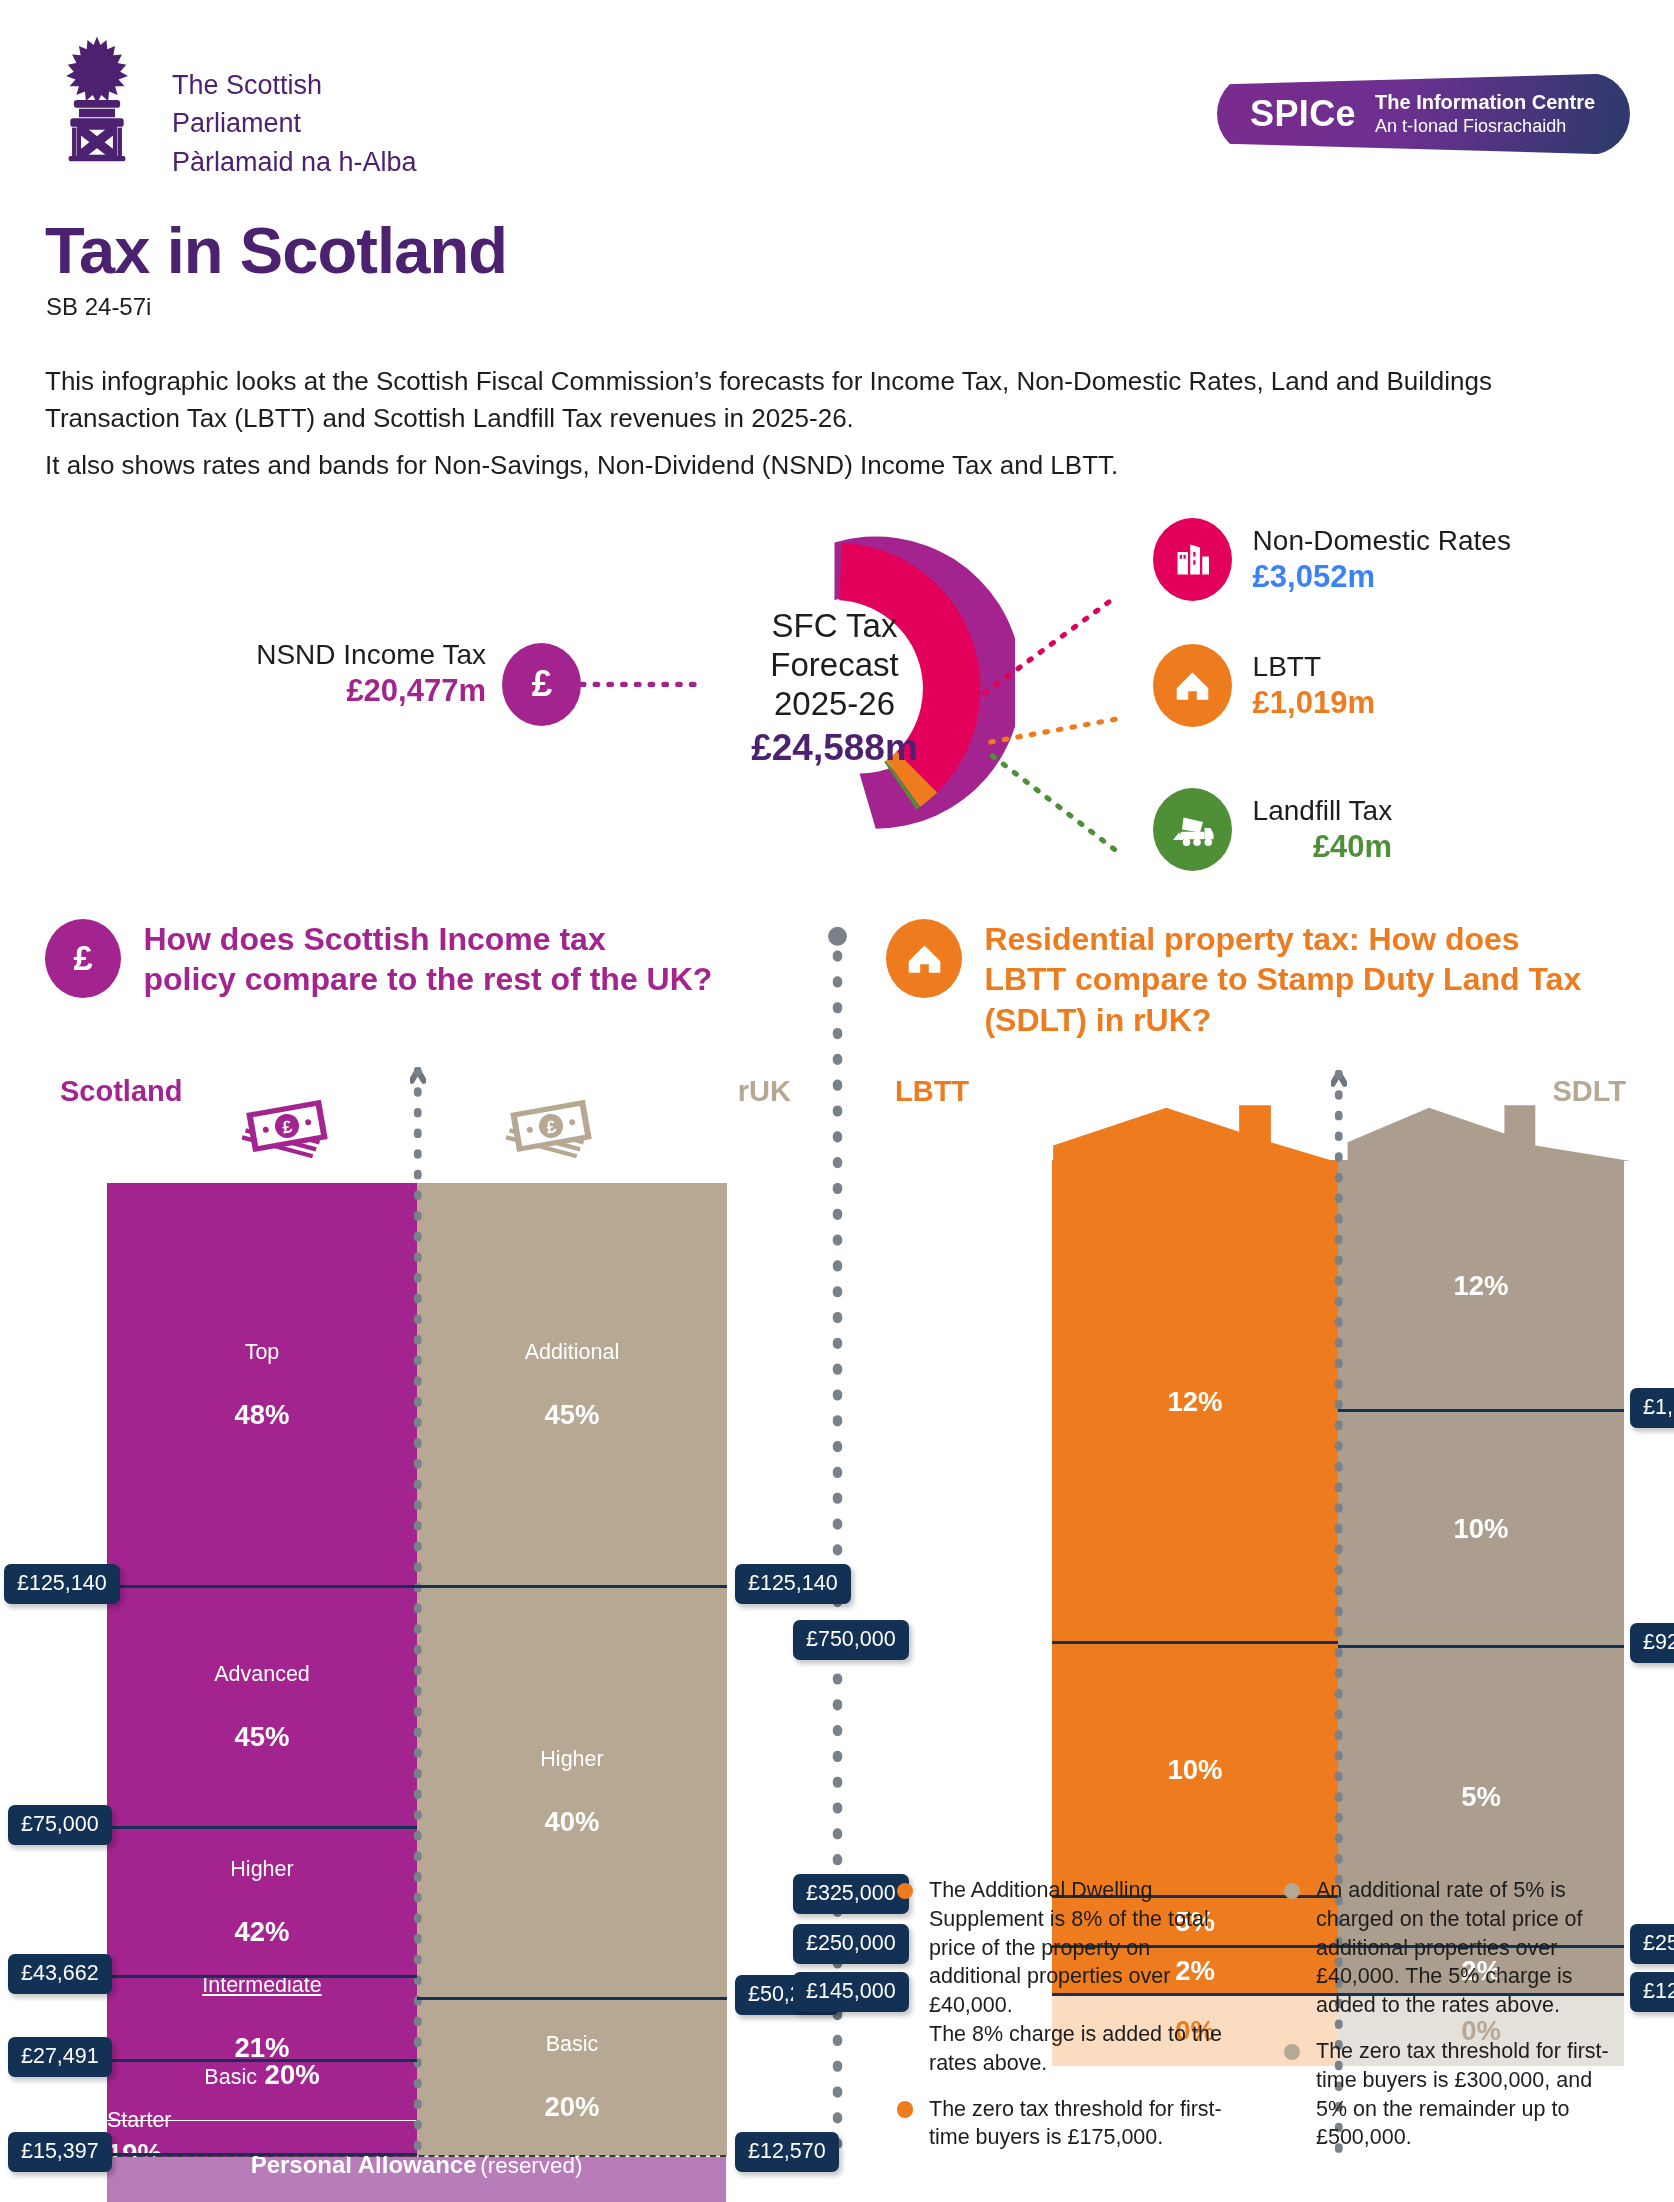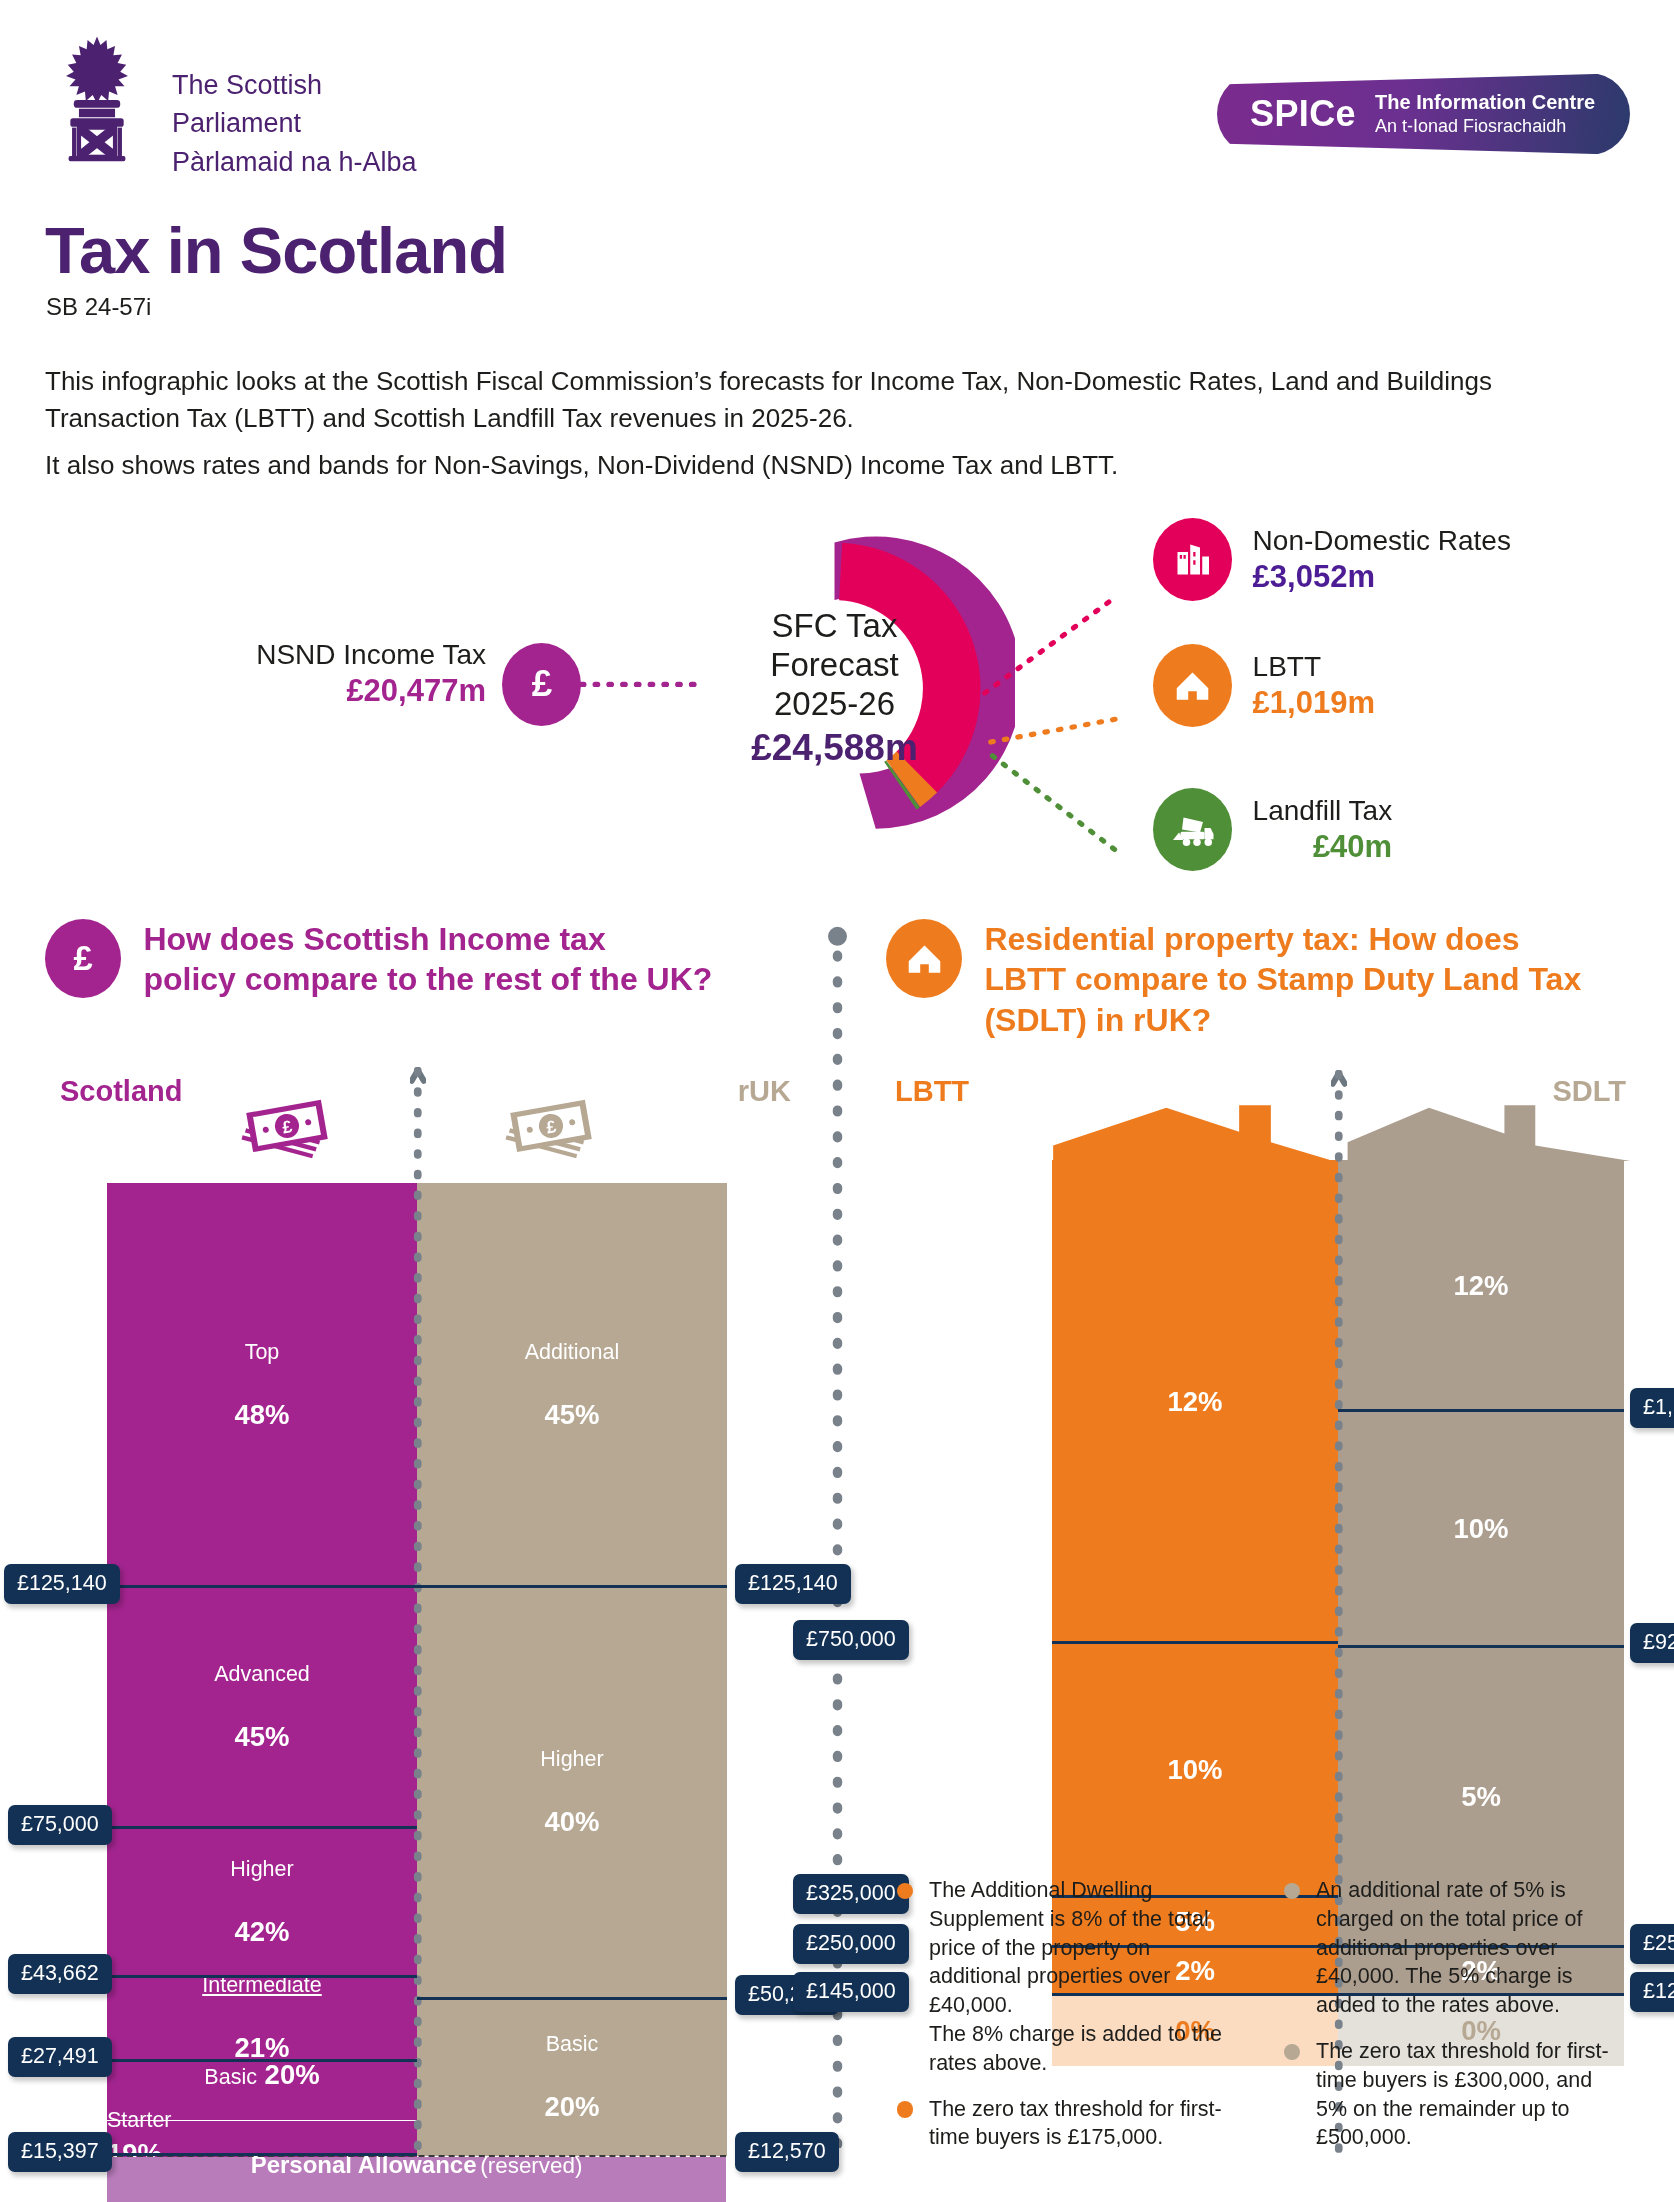--- a/index.html
+++ b/index.html
@@ -54,21 +54,21 @@
   #cal-nsnd .t2 { font-size:31px; font-weight:bold; color:#a3248f; }
   #cal-nsnd .ic { position:absolute; right:0; top:5.2px; width:79px; height:83px; background:#a3248f; }
 
   .cal-right { position:absolute; display:flex; align-items:center; gap:20.6px; }
   .cal-right .ic { width:79px; height:83px; }
   .cal-right .txt { line-height:1.20; }
   .cal-right .t1 { font-size:28px; color:#1d1d1b; }
   .cal-right .t2 { font-size:31px; font-weight:bold; }
   #cal-ndr { left:1153px; top:518px; }
   #cal-ndr .ic { background:#e3005a; }
-  #cal-ndr .t2 { color:#4c1d95; }
+  #cal-ndr .t2 { color:#3b82f6; }
   #cal-lbtt { left:1153px; top:644px; }
   #cal-lbtt .ic { background:#ee7c1f; }
   #cal-lbtt .t2 { color:#ee7c1f; }
   #cal-lf { left:1153px; top:788px;text-align:right; }
   #cal-lf .ic { background:#4f8f38; }
   #cal-lf .t2 { color:#4f8f38; }
 
   
   .sec-head { position:absolute; display:flex; align-items:flex-start; gap:22.4px; }
   .sec-head .badge { width:76px; height:79px; border-radius:50%; flex:0 0 auto; }

